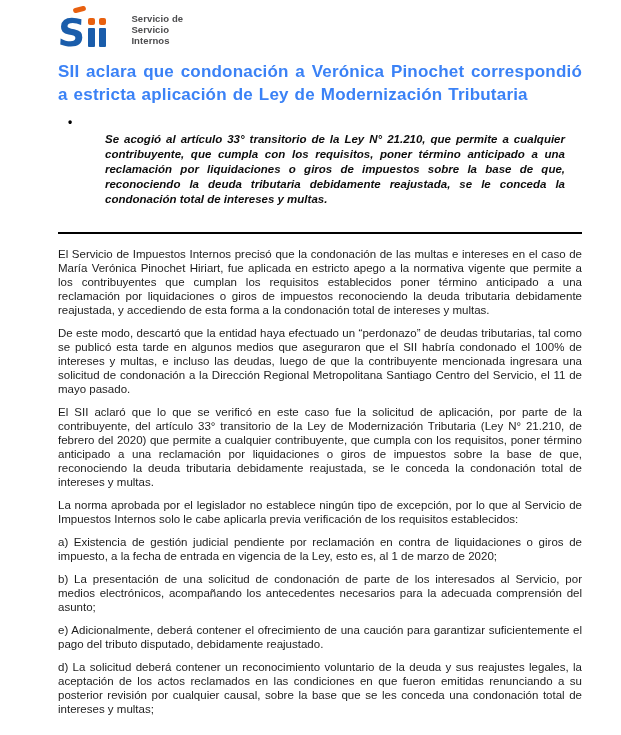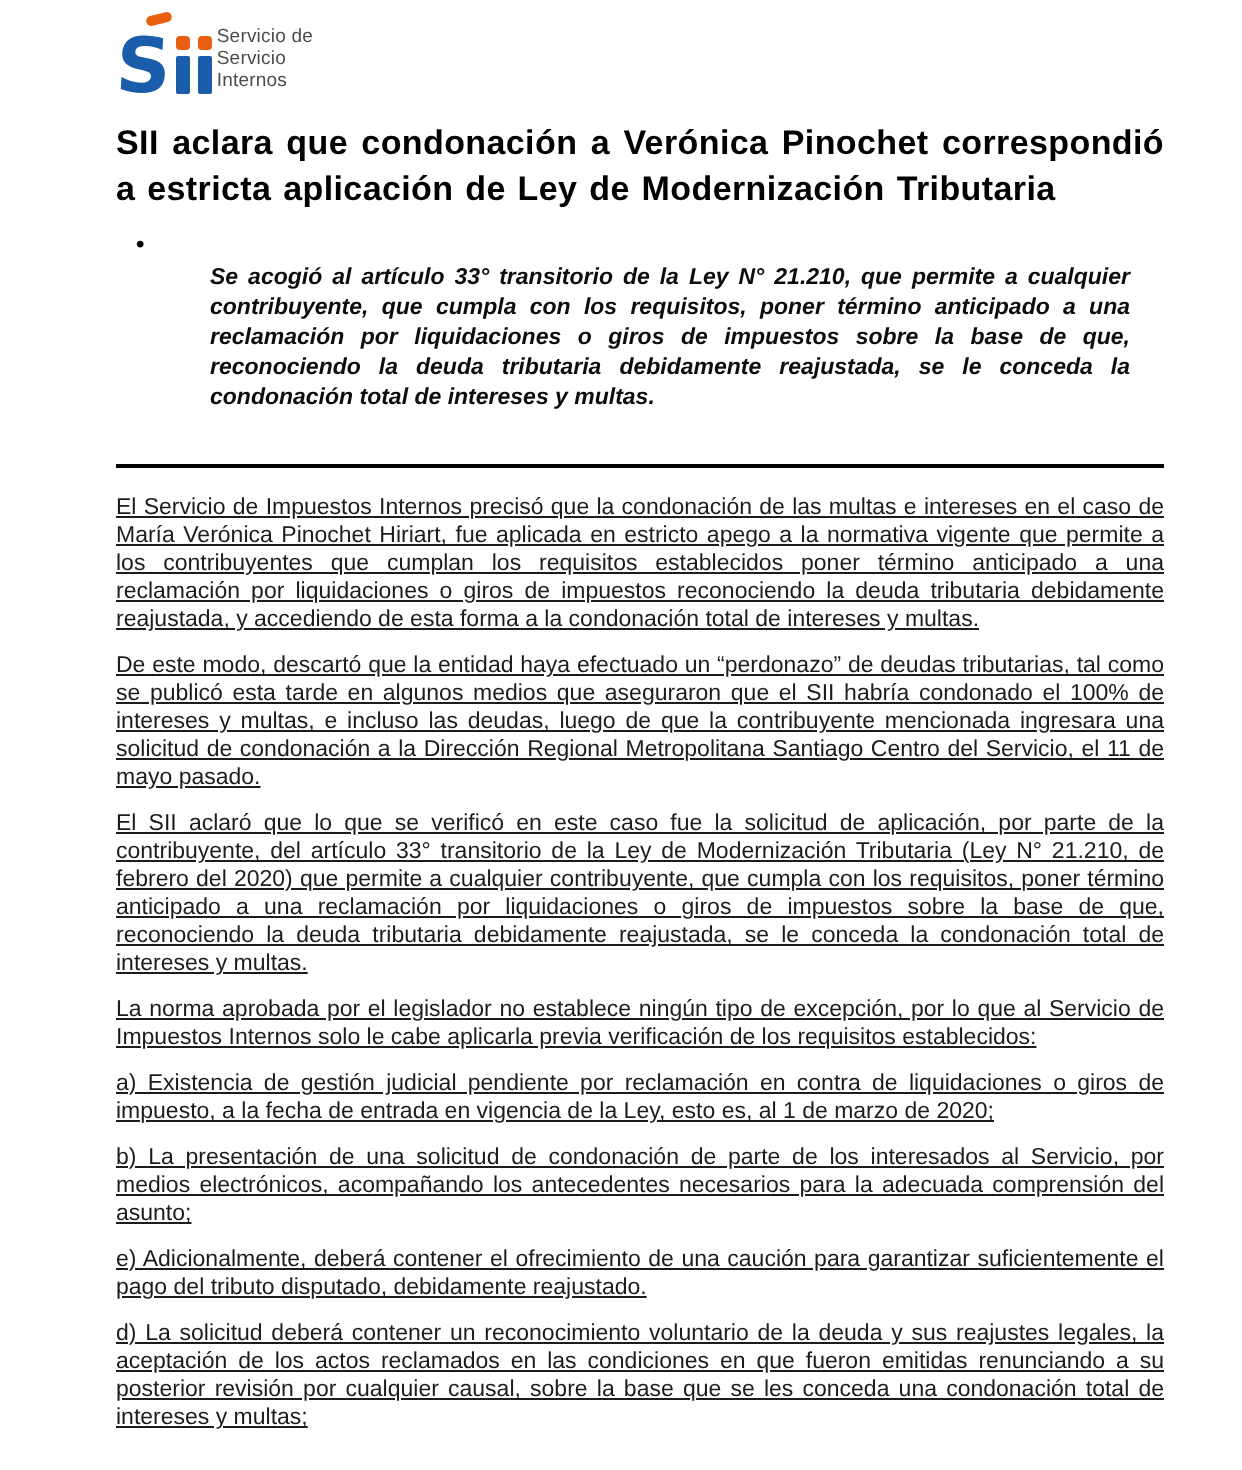--- a/index.html
+++ b/index.html
@@ -33,32 +33,32 @@
     left: 15px; top: -1px;
     width: 13px; height: 5px;
     background: var(--logo-orange);
     border-radius: 3px;
     transform: rotate(-14deg);
   }
   .stem-wrap { display: flex; flex-direction: column; align-items: center; gap: 3px; margin-left: 4px; padding-bottom: 1px; }
   .i-dot { width: 7px; height: 7px; background: var(--logo-orange); border-radius: 2px; }
   .i-stem { width: 7px; height: 19px; background: var(--logo-blue); border-radius: 1px; }
   .org {
-    margin-left: 2px; margin-top: 5px;
-    font-size: 9.5px; font-weight: normal; line-height: 11px;
+    margin-left: 25px; margin-top: 5px;
+    font-size: 9.5px; font-weight: bold; line-height: 11px;
     color: #4c4c4e; letter-spacing: 0.1px;
   }
 
   
   h1.headline {
     margin: 0 0 9px 0;
     font-size: 17px;
     line-height: 23px;
     font-weight: bold;
-    color: #000000;
+    color: #3b82f6;
     text-align: justify;
     letter-spacing: 0.2px;
     word-spacing: 1px;
   }
 
   
   .lead { display: flex; margin: 0 0 8px 0; }
   .lead .bullet {
     flex: 0 0 20px;
     margin-left: 10px;
@@ -80,21 +80,20 @@
 
   hr.rule { border: none; border-top: 2px solid #000000; margin: 4px 0 13px 0; }
 
   
   .body-p {
     margin: 0 0 9px 0;
     font-size: 11.5px;
     line-height: 14px;
     color: #1c1c1c;
     text-align: justify;
-    text-decoration: underline;
   }
 </style>
 </head>
 <body>
 
 <div class="page">
 
   <header class="masthead">
     <div class="mark">
       <span class="mark-tilde"></span>

